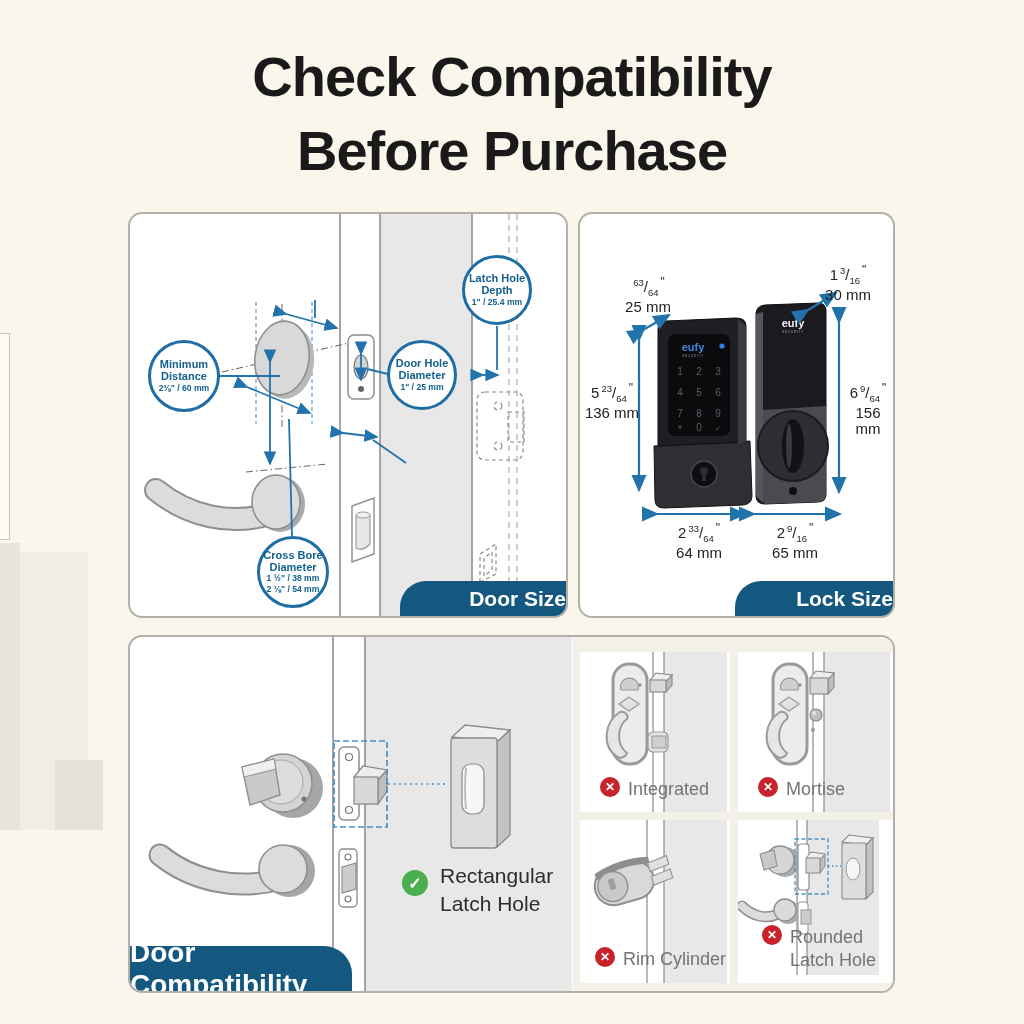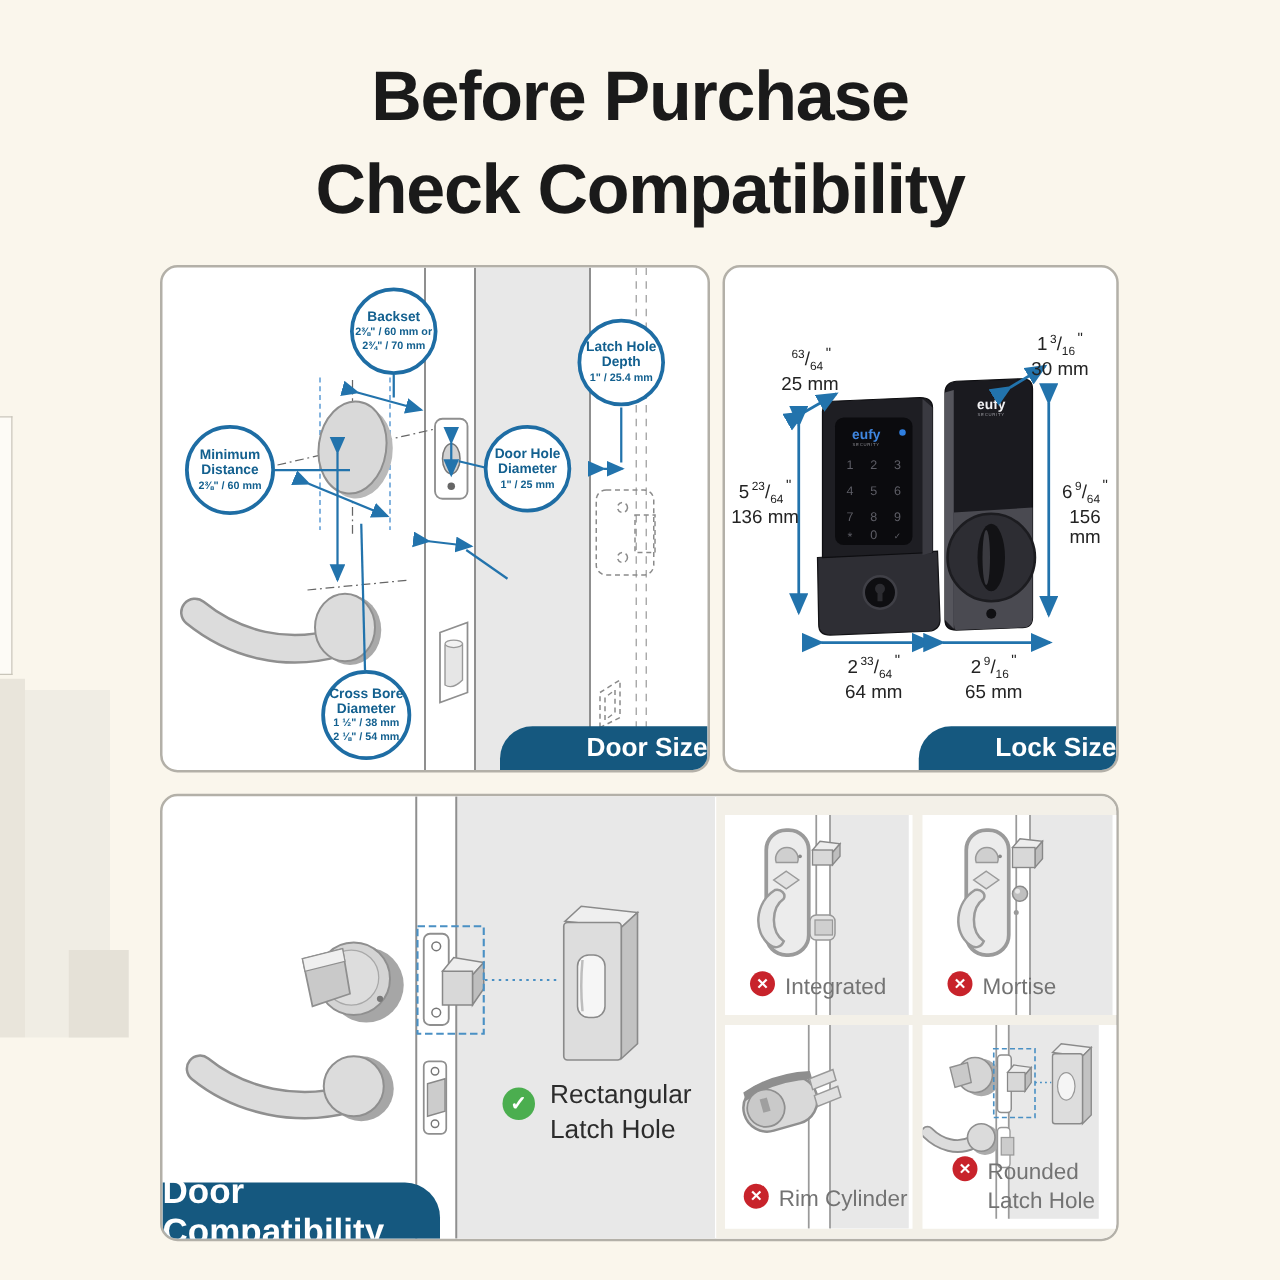--- a/index.html
+++ b/index.html
@@ -43,22 +43,22 @@
 </style>
 </head>
 <body>
 
 <div class="deco" style="left:0;top:333px;width:9px;height:205px;background:#FDFBF6;border:1px solid #C9C5BA;border-left:none;"></div>
 <div class="deco" style="left:0;top:543px;width:20px;height:287px;background:#E9E5DB;"></div>
 <div class="deco" style="left:20px;top:552px;width:68px;height:278px;background:#F0EDE4;"></div>
 <div class="deco" style="left:55px;top:760px;width:48px;height:70px;background:#E5E1D7;"></div>
 
 <div class="title">
+  <div>Check Compatibility</div>
   <div>Before Purchase</div>
-  <div>Check Compatibility</div>
 </div>
 
 <div class="panel" id="panel-door-size">
   <svg width="436" height="402" viewBox="0 0 436 402">
     <defs>
       <marker id="ma" markerWidth="9" markerHeight="8" refX="7" refY="3.5" orient="auto">
         <path d="M0,0 L8,3.5 L0,7 Z" fill="#2273AC"></path>
         </marker>
     </defs>
 
@@ -122,25 +122,20 @@
       <line x1="162" y1="322" x2="159" y2="205"></line>
       <line x1="231" y1="140" x2="231" y2="166" marker-start="url(#ma)" marker-end="url(#ma)"></line>
       <line x1="237" y1="155" x2="258" y2="160"></line>
       <line x1="213" y1="219" x2="247" y2="223" marker-start="url(#ma)" marker-end="url(#ma)"></line>
       <line x1="243" y1="226" x2="276" y2="249"></line>
       <line x1="367" y1="112" x2="367" y2="156"></line>
       <line x1="353" y1="161" x2="368" y2="161" marker-start="url(#ma)" marker-end="url(#ma)"></line>
     </g>
   </svg>
 
-  <div class="callout" style="left:150px;top:16px;width:70px;height:70px;">
-    <div class="t">Backset</div>
-    <div class="v">2⅜" / 60 mm or</div>
-    <div class="v">2¾" / 70 mm</div>
-  </div>
   <div class="callout" style="left:18px;top:126px;width:72px;height:72px;">
     <div class="t">Minimum Distance</div>
     <div class="v">2⅜" / 60 mm</div>
   </div>
   <div class="callout" style="left:332px;top:41px;width:70px;height:70px;">
     <div class="t">Latch Hole Depth</div>
     <div class="v">1" / 25.4 mm</div>
   </div>
   <div class="callout" style="left:257px;top:126px;width:70px;height:70px;">
     <div class="t">Door Hole Diameter</div>

